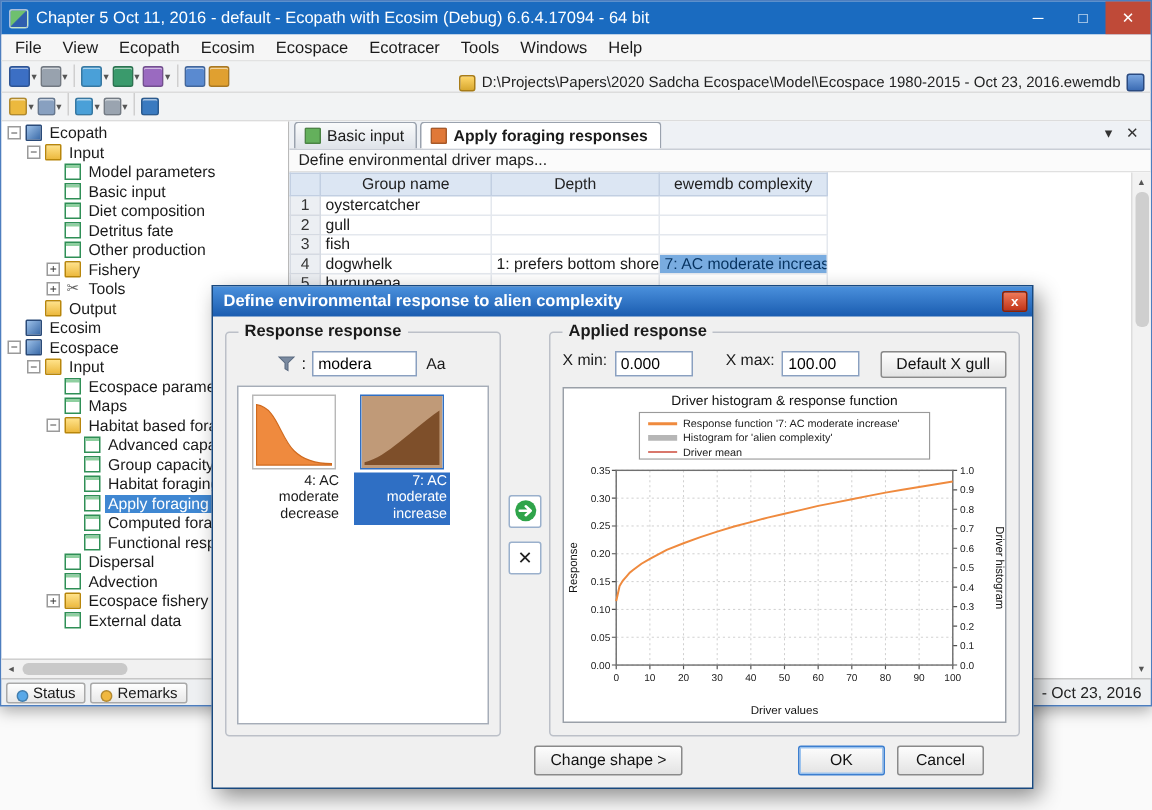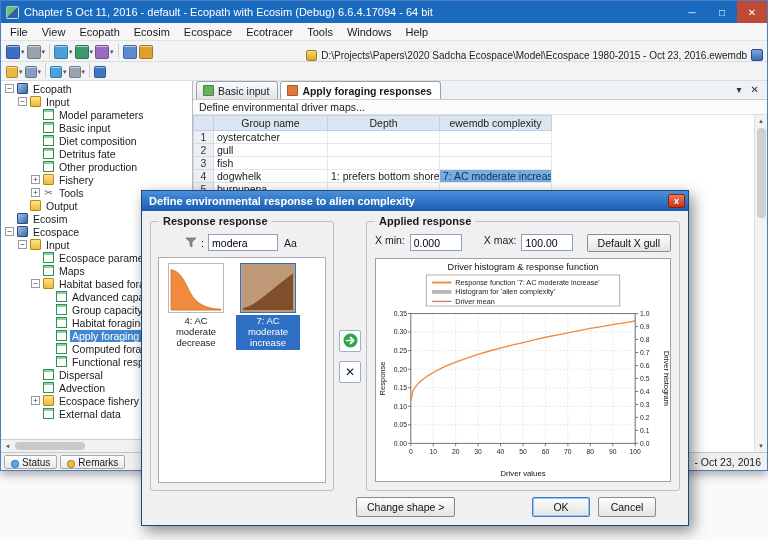--- a/index.html
+++ b/index.html
@@ -83,21 +83,21 @@
   .group-title{position:absolute;top:-7px;left:8px;background:#f0f0f0;padding:0 4px;font-weight:bold;font-size:11px;white-space:nowrap}
   .left-group{width:184px;flex:0 0 auto;display:flex;flex-direction:column;padding:12px 7px 7px}
   .filter-row{display:flex;align-items:center;gap:4px;flex:0 0 auto;justify-content:center}
   .filter-row input{width:70px;height:17px;border:1px solid #8aa0c0;padding:0 3px;font-size:10.5px;font-family:inherit}
   .aa{font-size:10.5px;padding:0 2px}
   .rf-list{flex:1;margin-top:6px;background:#fff;border:1px solid #a6adb8;padding:5px;display:flex;gap:8px;align-items:flex-start;overflow:hidden}
   .rf-item{width:64px;display:flex;flex-direction:column;align-items:center}
   .rf-thumb{width:56px;height:50px;border:1px solid #b8b8b8;background:#fff;display:block}
   .rf-thumb svg{display:block;width:100%;height:100%}
   .rf-item.sel .rf-thumb{border-color:#2f6fc4}
-  .rf-cap{font-size:9.5px;text-align:center;line-height:1.15;margin-top:2px;padding:1px 2px}
+  .rf-cap{font-size:9.5px;text-align:right;line-height:1.15;margin-top:2px;padding:1px 2px}
   .rf-item.sel .rf-cap{background:#2f6fc4;color:#fff}
   .mid-col{width:32px;flex:0 0 auto;display:flex;flex-direction:column;align-items:center;justify-content:center;gap:9px}
   .mid-btn{width:22px;height:22px;border:1px solid #9ab0cc;background:#fff;border-radius:2px;display:flex;align-items:center;justify-content:center;font-size:12px;color:#222;padding:0;font-family:inherit}
   .right-group{flex:1;display:flex;flex-direction:column;padding:12px 8px 8px;min-width:0}
   .ar-controls{display:flex;align-items:flex-start;gap:5px;flex:0 0 auto;font-size:10.5px}
   .ar-controls input{width:52px;height:17px;border:1px solid #8aa0c0;padding:0 3px;font-size:10.5px;font-family:inherit}
   .gap{width:12px}
   .btn{height:20px;border:1px solid #8a8a8a;background:linear-gradient(#fdfdfd,#e3e3e3);border-radius:2px;font-size:10.5px;padding:0 10px;font-family:inherit;color:#111}
   .btn.default-x{margin-left:auto;height:18px}
   .chart-wrap{flex:1;margin-top:6px;background:#fff;border:1px solid #9aa0a8;position:relative;min-height:0}

